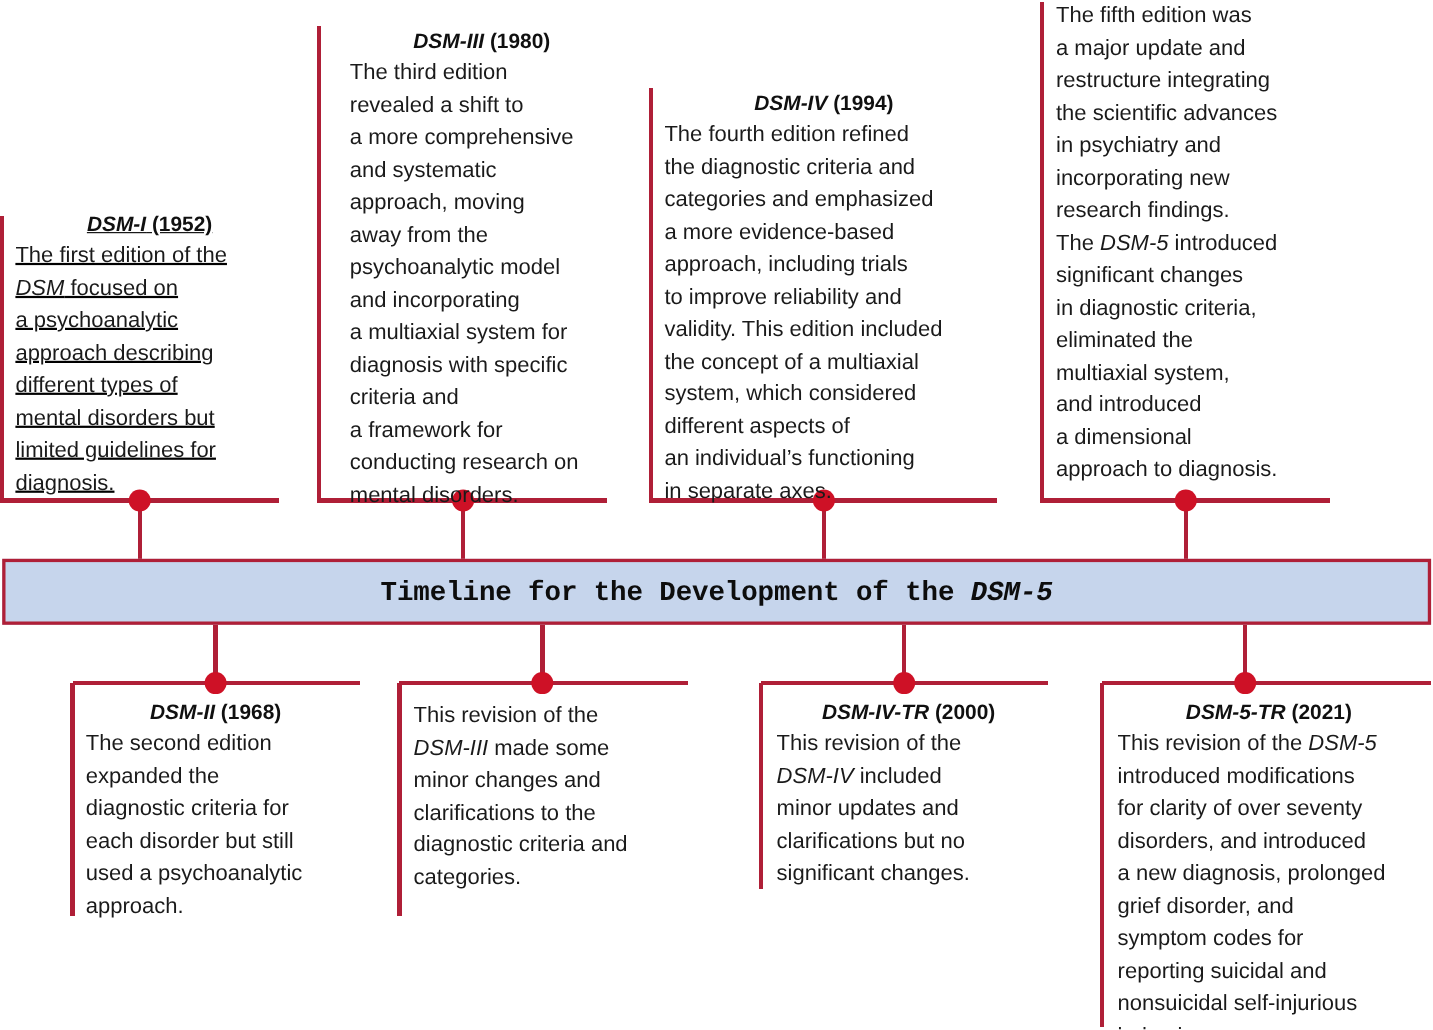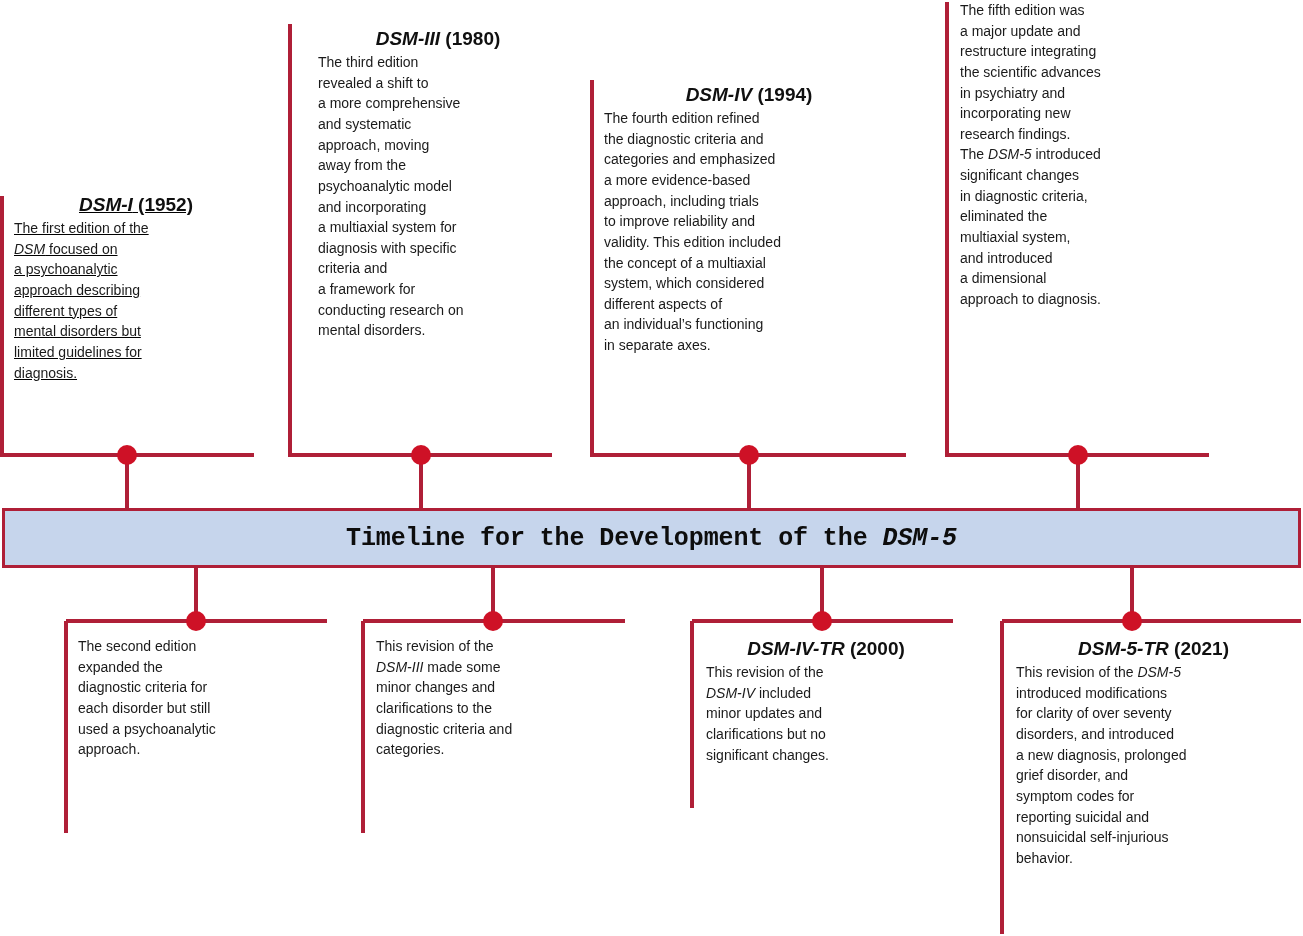--- a/index.html
+++ b/index.html
@@ -33,21 +33,21 @@
     color: #101010;
     text-align: center;
     line-height: 1.32;
     margin: 0 0 1px 0;
     white-space: nowrap;
   }
   .entry-title .ital {
     font-style: italic;
   }
   .entry-body {
-    font-size: 14px;
+    font-size: 20px;
     color: #1a1a1a;
     line-height: 1.475;
     margin: 0;
     white-space: pre-line;
   }
   .entry-body .ital {
     font-style: italic;
   }
   .banner {
     position: absolute;
@@ -184,20 +184,23 @@
 approach to diagnosis.</div>
   </div>
 
   <div class="banner" style="left:2px; top:508px; width:1299px; height:60px;">
     <div class="banner-title">
       <span>Timeline for the Development of the </span><span class="ital">DSM-5</span>
     </div>
   </div>
 
   <div class="entry" style="left:78px; top:636px; width:236px;">
+    <div class="entry-title">
+      <span class="ital">DSM-II</span><span> (1968)</span>
+    </div>
     <div class="entry-body">The second edition
 expanded the
 diagnostic criteria for
 each disorder but still
 used a psychoanalytic
 approach.</div>
   </div>
 
   <div class="entry" style="left:376px; top:636px; width:240px;">
     <div class="entry-body">This revision of the

